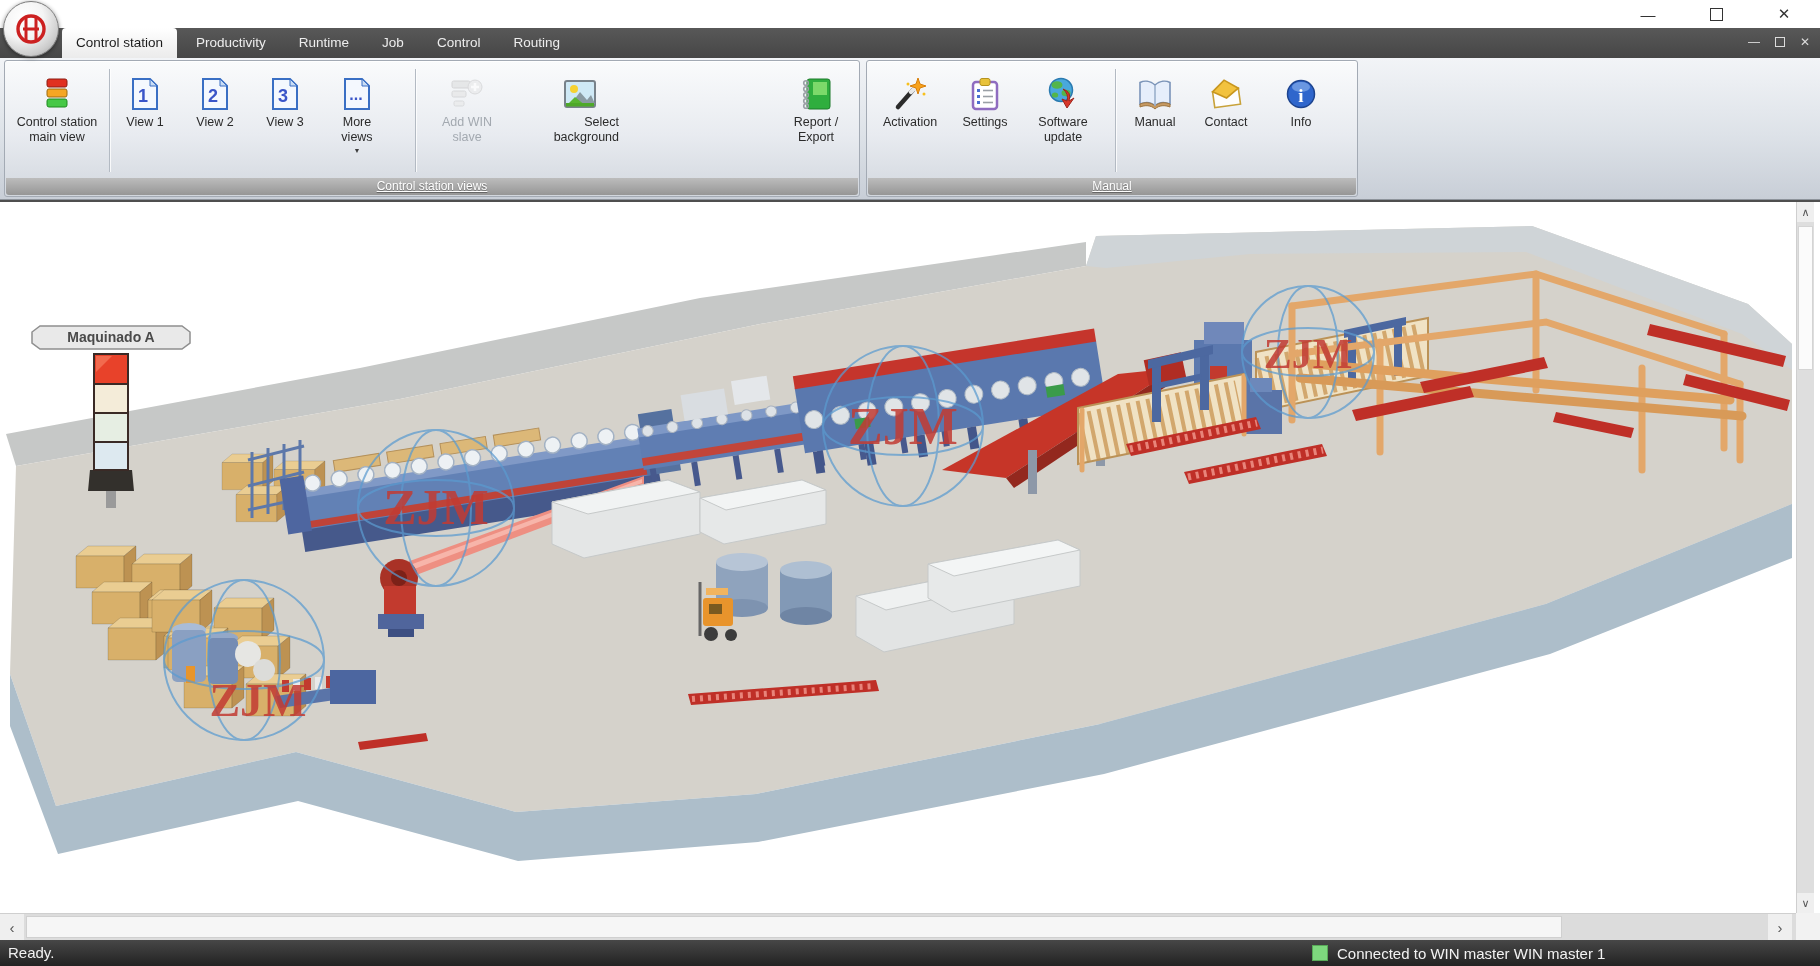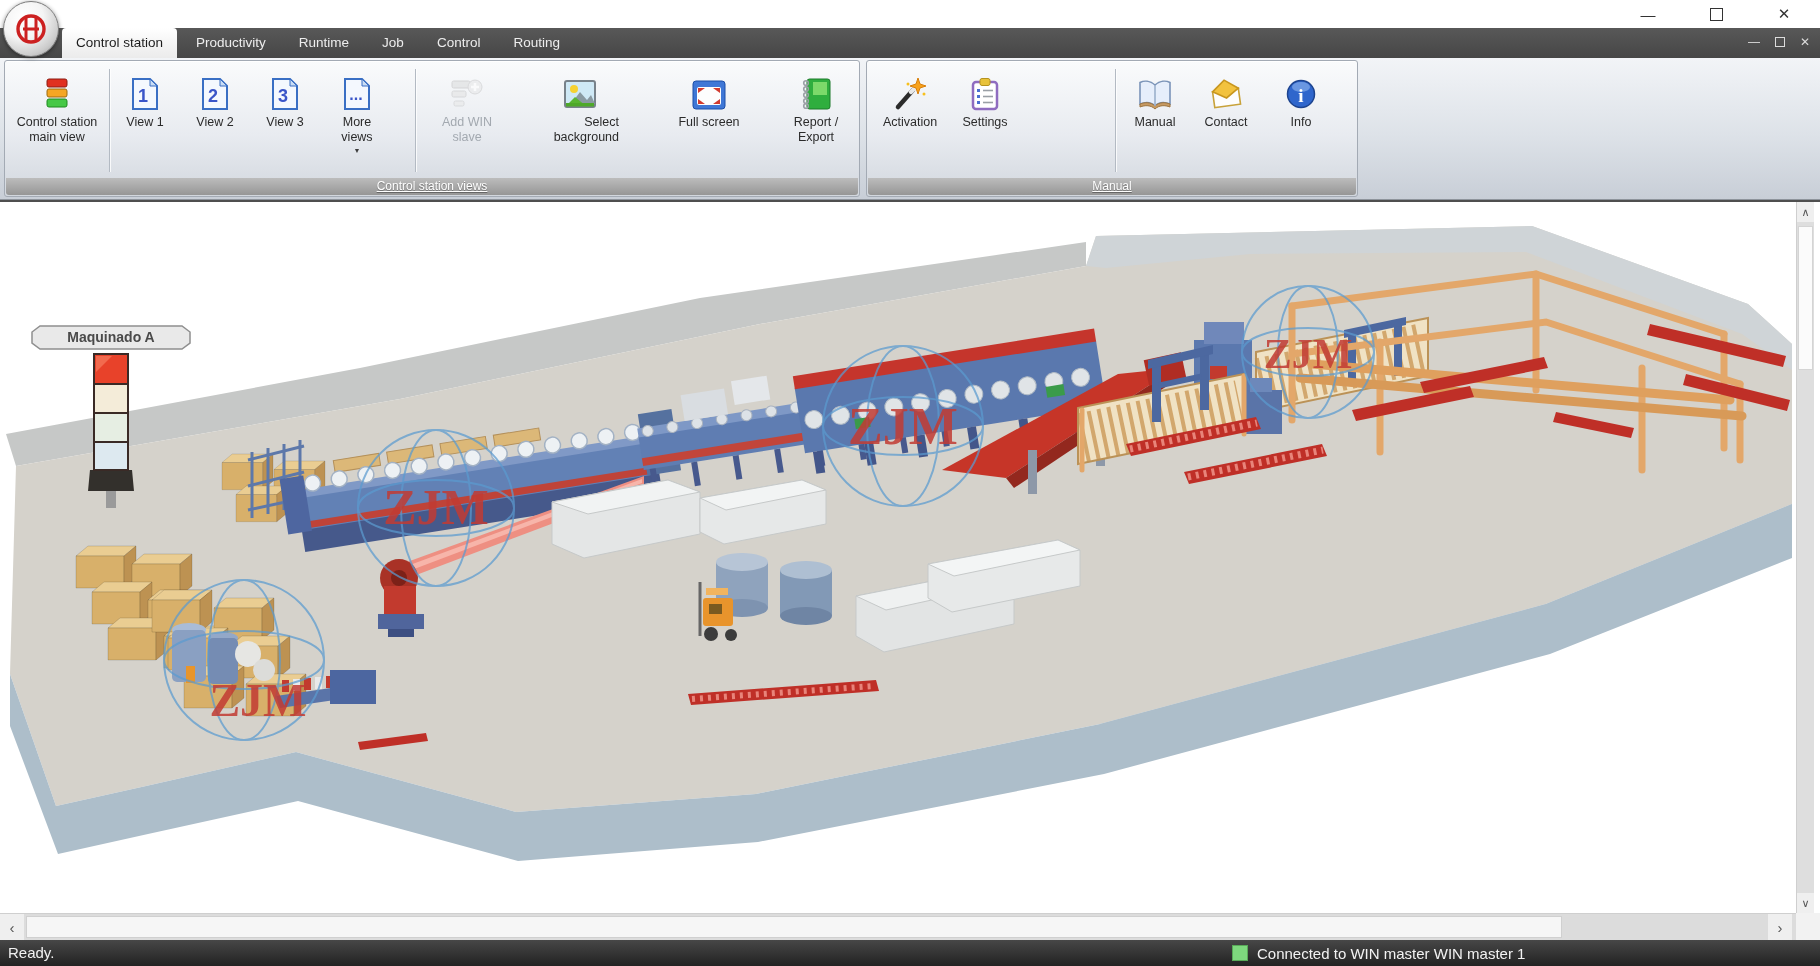--- a/index.html
+++ b/index.html
@@ -71,21 +71,21 @@
   .hthumb{position:absolute;left:26px;width:1534px;top:2px;bottom:2px;background:#f6f6f6;
            border:1px solid #d0d0d0;}
   .h-left{left:0;top:0;bottom:0;width:24px;font-size:15px;}
   .h-right{right:4px;top:0;bottom:0;width:24px;font-size:15px;}
   .corner{position:absolute;top:913px;left:1796px;width:24px;height:27px;background:#f2f2f2;}
 
   
   .statusbar{position:absolute;top:940px;left:0;width:1820px;height:26px;
            background:linear-gradient(#474747,#222222);color:#f2f2f2;font-size:15px;}
   .status-left{position:absolute;left:8px;top:0;line-height:26px;}
-  .status-conn{position:absolute;left:1220px;top:0;height:26px;display:flex;align-items:center;gap:9px;padding-left:12px;}
+  .status-conn{position:absolute;left:1300px;top:0;height:26px;display:flex;align-items:center;gap:9px;padding-left:12px;}
   .conn-dot{width:16px;height:16px;background:#7ed87e;border:1px solid #58a958;box-sizing:border-box;}
 </style>
 </head>
 <body>
 
 <div class="titlebar">
   <div class="winctrl" style="left:1626px;">
     <span>—</span>
   </div>
   <div class="winctrl" style="left:1694px;">
@@ -197,33 +197,20 @@
         <svg width="34" height="34" viewBox="0 0 34 34">
           <rect x="2" y="4" width="30" height="26" rx="2" fill="#cfe9f6" stroke="#78828a" stroke-width="2"></rect>
           <circle cx="11" cy="12" r="4" fill="#f6d232"></circle>
           <polygon points="8,27 17,15 24,23 28,18 32,27" fill="#8a9aa2"></polygon>
           <polygon points="3,29 12,20 23,29" fill="#58b531"></polygon>
           <rect x="3" y="26" width="28" height="3.5" fill="#4ea829"></rect>
         </svg>
       </span>
       <span class="rlabel" style="max-width:78px;text-align:right;">Select background</span>
     </div>
-    <div class="rbtn" style="left:646px;width:116px;">
-      <span class="ricon">
-        <svg width="36" height="32" viewBox="0 0 36 32">
-          <rect x="2" y="2" width="32" height="28" rx="3" fill="#3f77d6" stroke="#1d4fa8"></rect>
-          <rect x="6" y="8" width="24" height="18" rx="2" fill="#fdfdfd"></rect>
-          <polygon points="7,9 14,9 7,14" fill="#d23b2f"></polygon>
-          <polygon points="29,9 22,9 29,14" fill="#d23b2f"></polygon>
-          <polygon points="7,25 14,25 7,20" fill="#d23b2f"></polygon>
-          <polygon points="29,25 22,25 29,20" fill="#d23b2f"></polygon>
-        </svg>
-      </span>
-      <span class="rlabel">Full screen</span>
-    </div>
     <div class="rbtn" style="left:768px;width:86px;">
       <span class="ricon">
         <svg width="34" height="34" viewBox="0 0 34 34">
           <rect x="8" y="2" width="23" height="30" rx="2.5" fill="#2fae3e" stroke="#1d7a2a"></rect>
           <rect x="14" y="5" width="14" height="13" fill="#7cd96a"></rect>
           <circle cx="7" cy="6" r="2.3" fill="none" stroke="#9aa0a6" stroke-width="1.6"></circle>
           <circle cx="7" cy="12" r="2.3" fill="none" stroke="#9aa0a6" stroke-width="1.6"></circle>
           <circle cx="7" cy="18" r="2.3" fill="none" stroke="#9aa0a6" stroke-width="1.6"></circle>
           <circle cx="7" cy="24" r="2.3" fill="none" stroke="#9aa0a6" stroke-width="1.6"></circle>
           <circle cx="7" cy="29" r="2.3" fill="none" stroke="#9aa0a6" stroke-width="1.6"></circle>
@@ -254,20 +241,32 @@
           <rect x="12" y="1.5" width="10" height="7" rx="2" fill="#e8c23a" stroke="#b5921f"></rect>
           <rect x="9" y="12" width="3" height="3" fill="#4a6fd0"></rect>
             <line x1="15" y1="13.5" x2="25" y2="13.5" stroke="#9aa0a6" stroke-width="1.6"></line>
           <rect x="9" y="18" width="3" height="3" fill="#4a6fd0"></rect>
             <line x1="15" y1="19.5" x2="25" y2="19.5" stroke="#9aa0a6" stroke-width="1.6"></line>
           <rect x="9" y="24" width="3" height="3" fill="#4a6fd0"></rect>
             <line x1="15" y1="25.5" x2="25" y2="25.5" stroke="#9aa0a6" stroke-width="1.6"></line>
         </svg>
       </span>
       <span class="rlabel">Settings</span>
+    </div>
+    <div class="rbtn" style="left:152px;width:88px;">
+      <span class="ricon">
+        <svg width="34" height="34" viewBox="0 0 34 34">
+          <circle cx="15" cy="13" r="11.5" fill="#49a8dd" stroke="#2a7ab0" stroke-width="1.5"></circle>
+          <ellipse cx="11" cy="8" rx="5.5" ry="3.8" fill="#54b54a"></ellipse>
+          <ellipse cx="20" cy="16" rx="4.5" ry="3.2" fill="#54b54a"></ellipse>
+          <ellipse cx="9" cy="18" rx="3.2" ry="2.6" fill="#54b54a"></ellipse>
+          <path d="M17,12 q9,3 6,12 l5,-3 -7,10 -5,-9 5,2 q2,-7 -4,-12 z" fill="#d8372b" stroke="#9c241c" stroke-width="1"></path>
+        </svg>
+      </span>
+      <span class="rlabel" style="max-width:64px;">Software update</span>
     </div>
     <div class="rsep" style="left:248px;"></div>
     <div class="rbtn" style="left:256px;width:64px;">
       <span class="ricon">
         <svg width="36" height="32" viewBox="0 0 36 32">
           <path d="M18,6 C13,1.5 7,1.5 3,3.5 L3,25 C8,23 14,23 18,27 C22,23 28,23 33,25 L33,3.5 C29,1.5 23,1.5 18,6 Z" fill="#e6eefb" stroke="#7a93b8" stroke-width="1.6"></path>
           <path d="M3,25 L3,28 C8,26 14,26 18,30 C22,26 28,26 33,28 L33,25 C28,23 22,23 18,27 C14,23 8,23 3,25 Z" fill="#c79a62" stroke="#9c7440" stroke-width="1"></path>
           <line x1="18" y1="6" x2="18" y2="27" stroke="#9bb0cc" stroke-width="1.6"></line>
         </svg>
       </span>

